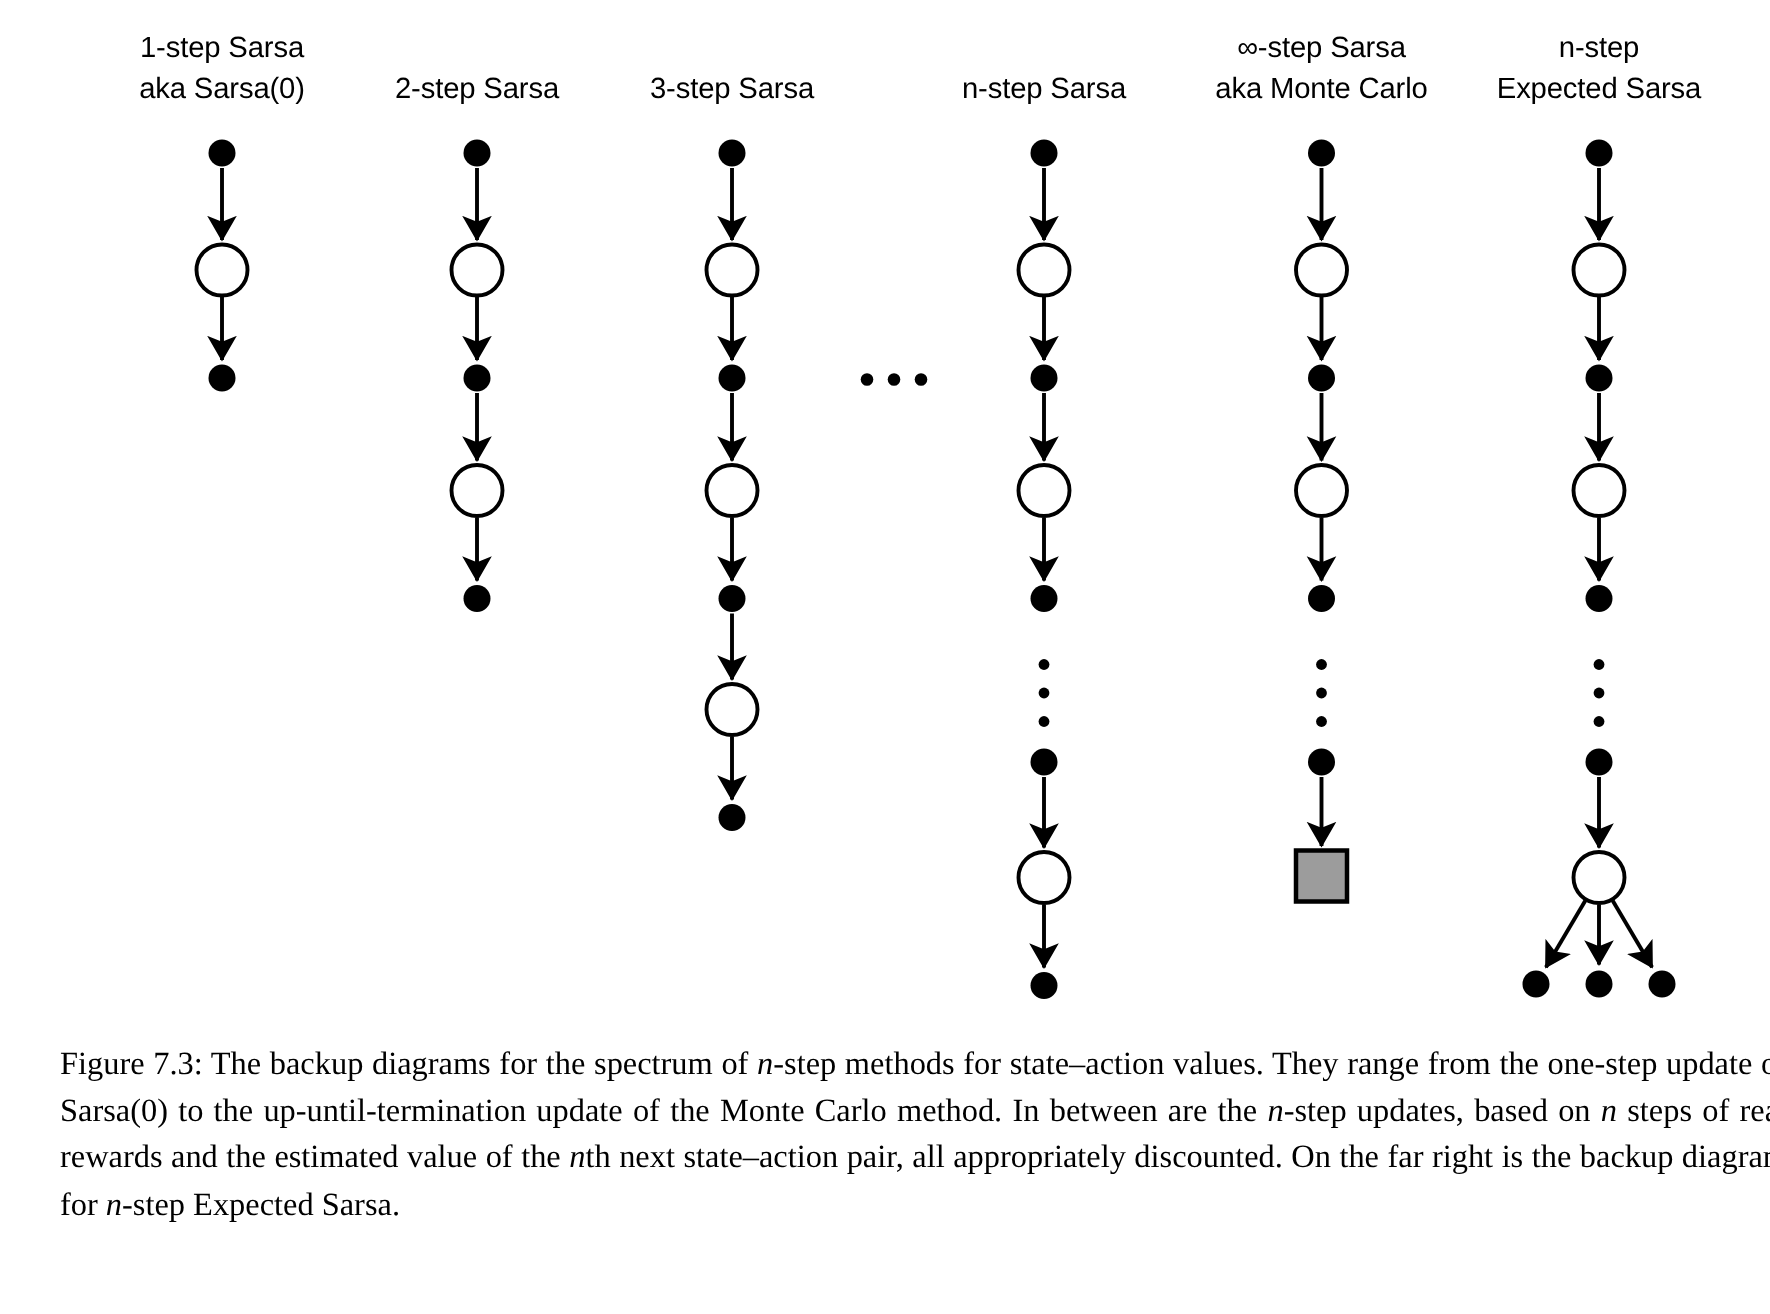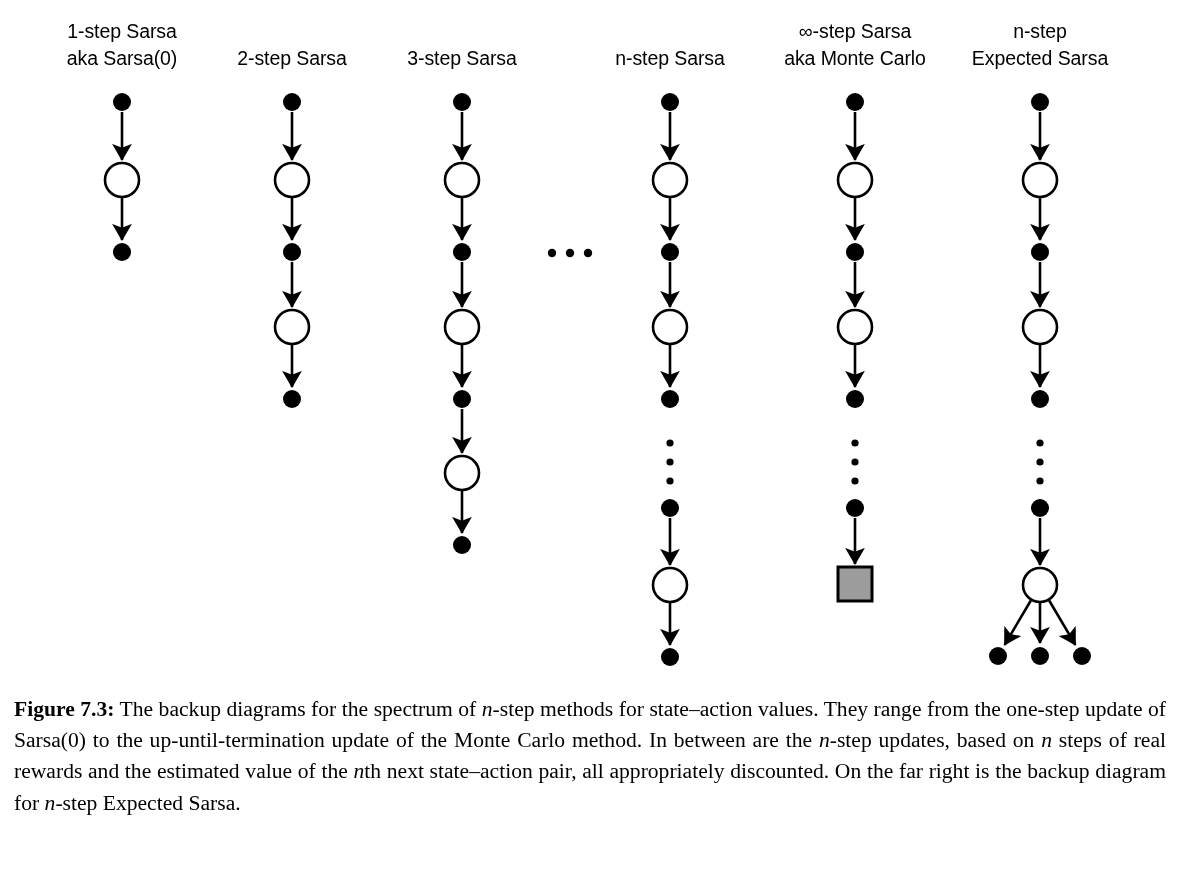--- a/index.html
+++ b/index.html
@@ -12,20 +12,21 @@
     height: 876px;
     font-family: "Liberation Serif", "DejaVu Serif", serif;
     color: #000000;
     position: relative;
     overflow: hidden;
   }
   #figure-root {
     position: relative;
     width: 1060px;
     height: 876px;
+    margin-left: 26px;
   }
   #backup-diagrams {
     position: absolute;
     left: 0;
     top: 0;
     width: 1180px;
     height: 680px;
     display: block;
   }
   .col-title {
@@ -41,21 +42,21 @@
     top: 694px;
     width: 1152px;
     font-family: "Liberation Serif", "DejaVu Serif", serif;
     font-size: 21.6px;
     line-height: 31.2px;
     text-align: justify;
     text-justify: inter-word;
     color: #000000;
   }
   .caption .fig-label {
-    font-weight: bold;
+    font-weight: normal;
   }
   .caption .math-it {
     font-style: italic;
   }
   .edge {
     stroke: #000000;
     stroke-width: 2.6px;
     fill: none;
   }
   .node-action {

